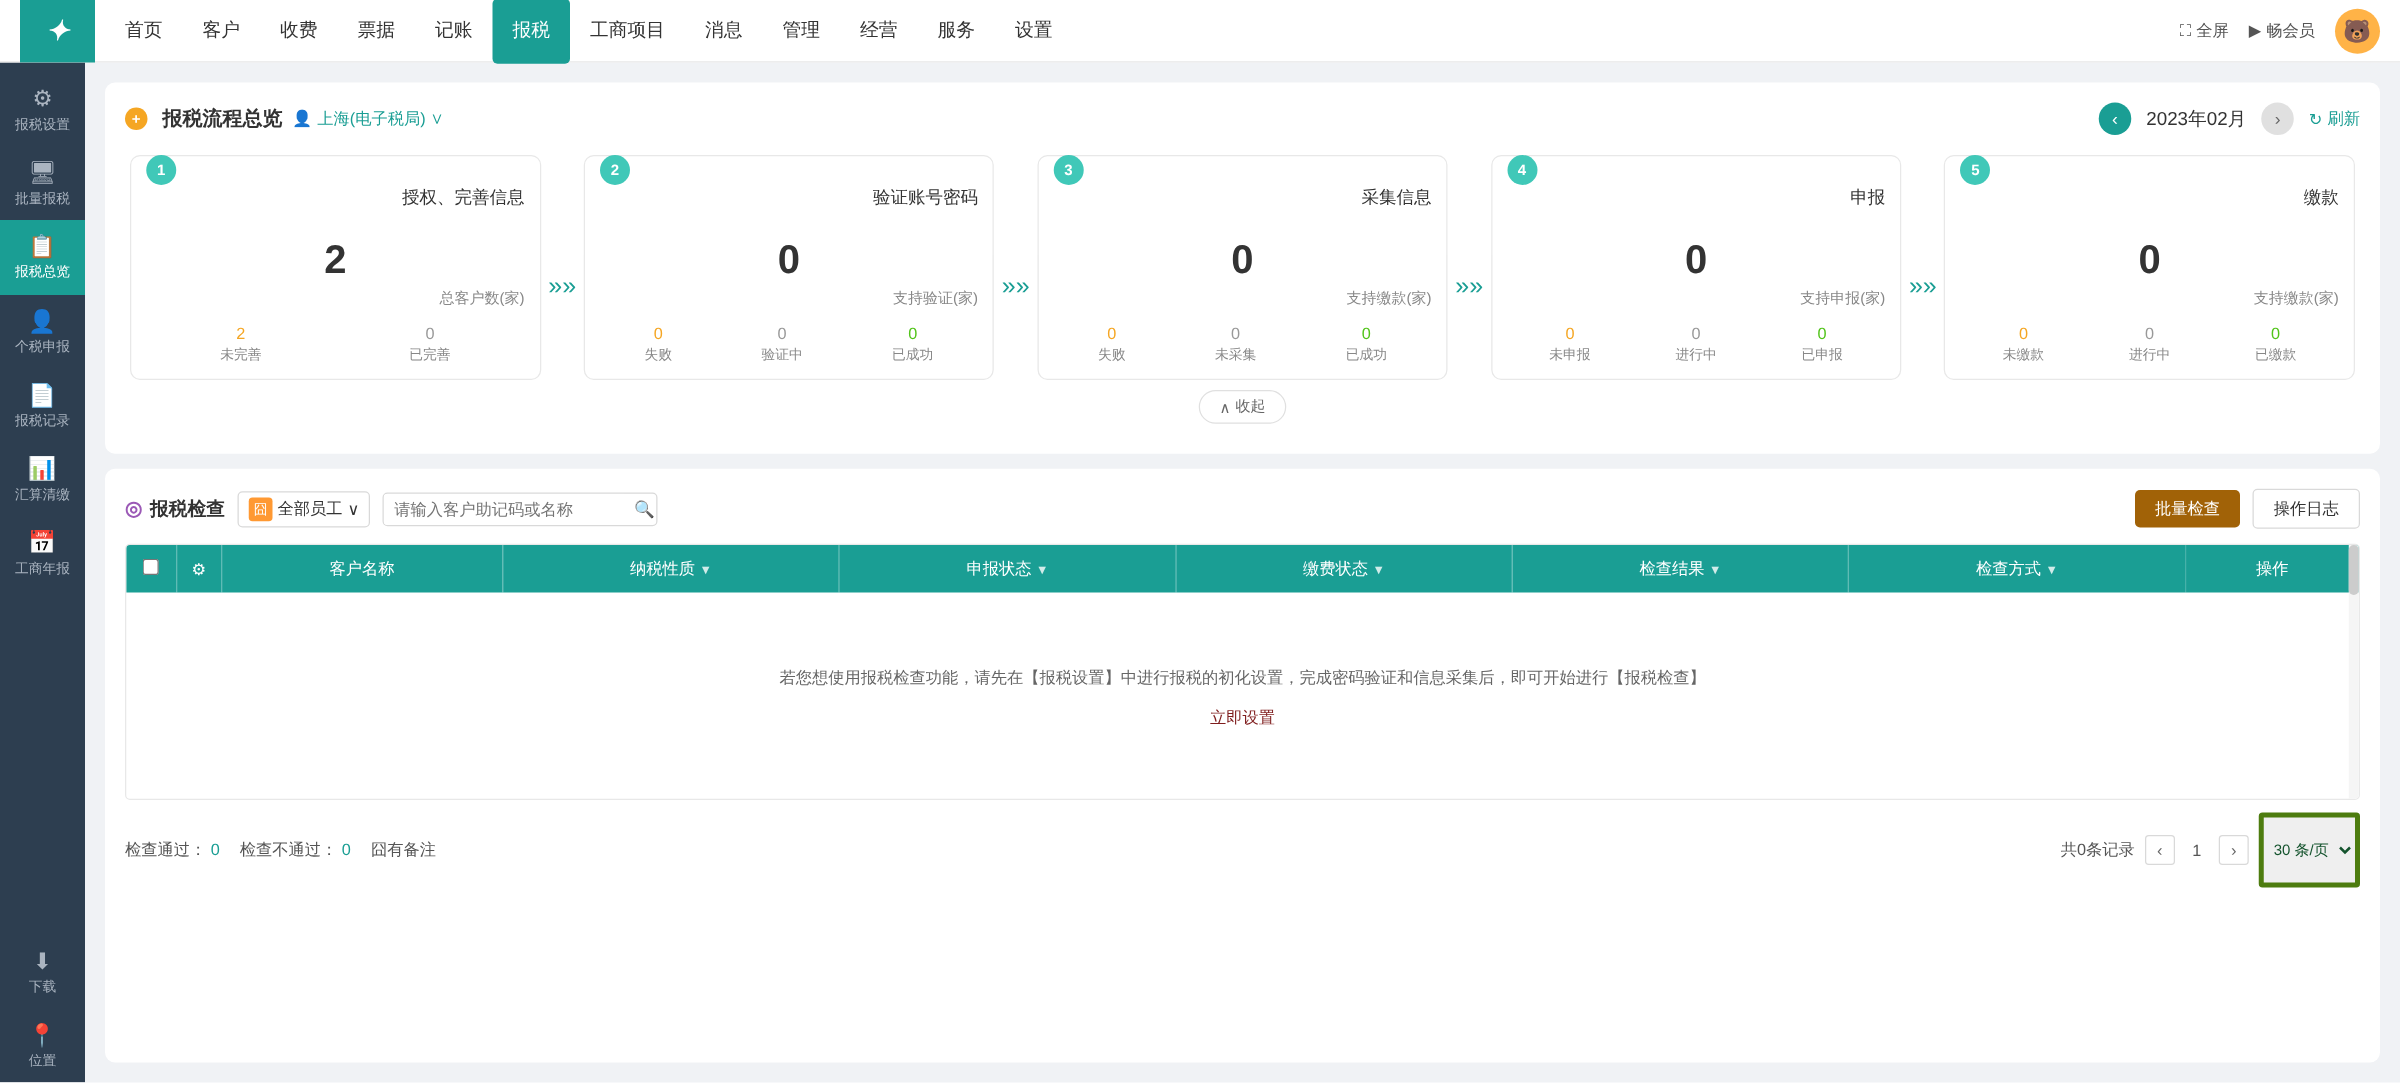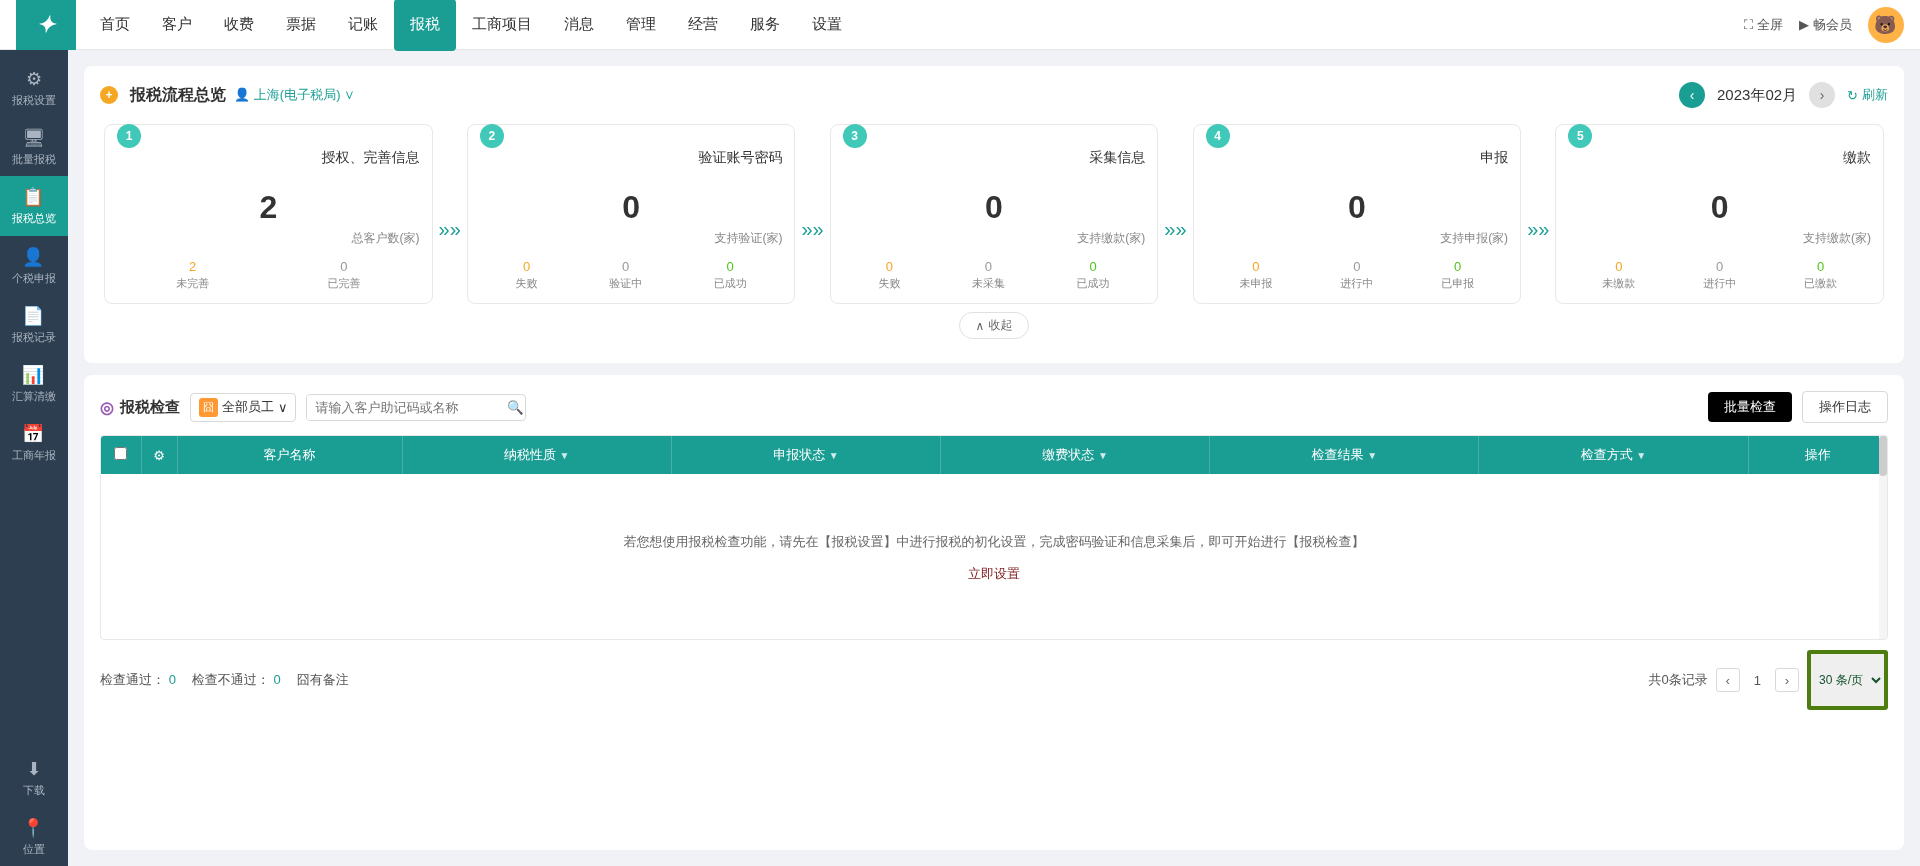--- a/index.html
+++ b/index.html
@@ -65,21 +65,21 @@
     
     .check-section { background: #fff; border-radius: 8px; padding: 16px; flex: 1; }
     .check-header { display: flex; align-items: center; gap: 10px; margin-bottom: 12px; }
     .check-title { font-size: 15px; font-weight: bold; color: #333; display: flex; align-items: center; gap: 6px; }
     .check-title-icon { color: #9b59b6; font-size: 16px; }
     .filter-select { display: flex; align-items: center; border: 1px solid #d9d9d9; border-radius: 4px; padding: 4px 8px; gap: 4px; cursor: pointer; font-size: 13px; color: #333; background: #fff; }
     .filter-icon-box { background: #ff9933; border-radius: 3px; padding: 2px 4px; color: #fff; font-size: 11px; }
     .search-input-wrap { display: flex; align-items: flex-start; border: 1px solid #d9d9d9; border-radius: 4px; overflow: hidden; flex: 0 0 220px; }
     .search-input { border: none; outline: none; padding: 5px 8px; font-size: 13px; color: #999; flex: 1; }
     .search-btn { background: none; border: none; padding: 5px 8px; cursor: pointer; color: #666; }
-    .btn-batch { background: #000000; color: #fff; border: none; border-radius: 4px; padding: 6px 16px; cursor: pointer; font-size: 13px; margin-left: auto; }
+    .btn-batch { background: #a16207; color: #fff; border: none; border-radius: 4px; padding: 6px 16px; cursor: pointer; font-size: 13px; margin-left: auto; }
     .btn-log { background: #fff; color: #333; border: 1px solid #d9d9d9; border-radius: 4px; padding: 6px 16px; cursor: pointer; font-size: 13px; }
 
     
     .data-table { width: 100%; border-collapse: collapse; }
     .table-head { background: #1a9e94; }
     .table-head th { color: #fff; padding: 10px 8px; font-size: 13px; font-weight: 500; text-align: center; border-right: 1px solid rgba(255,255,255,0.2); }
     .table-head th:last-child { border-right: none; }
     .th-checkbox { width: 40px; }
     .th-gear { width: 36px; }
     .empty-msg { color: #666; font-size: 13px; line-height: 1.8; text-align: center; }

